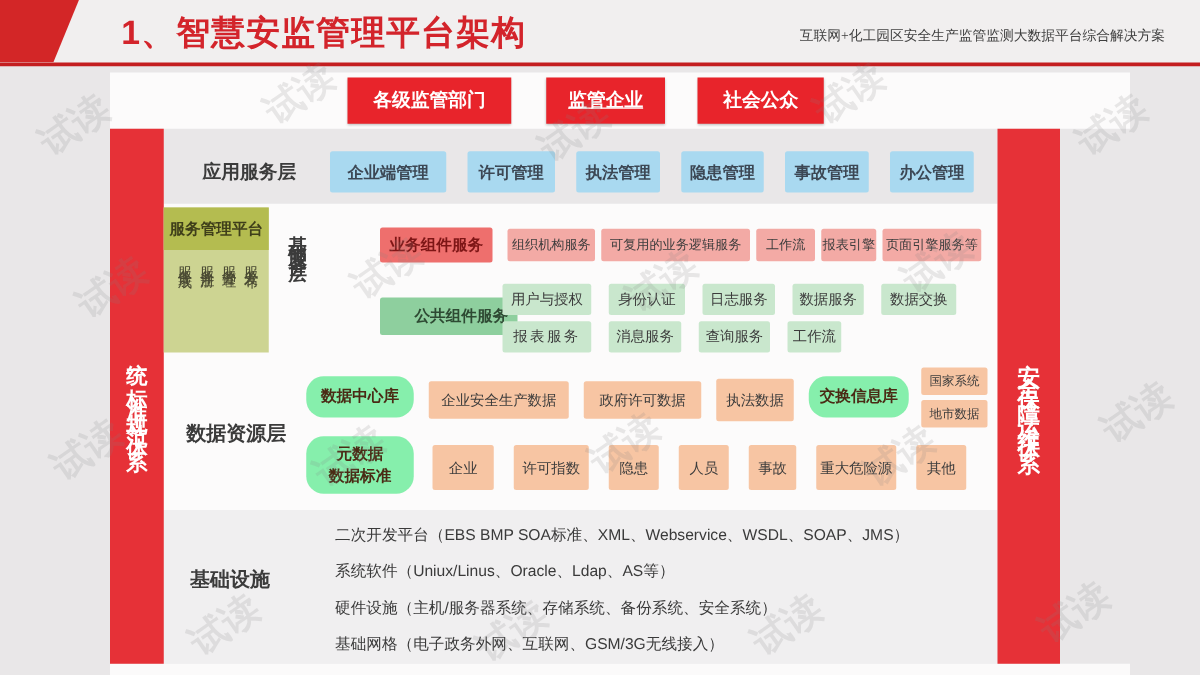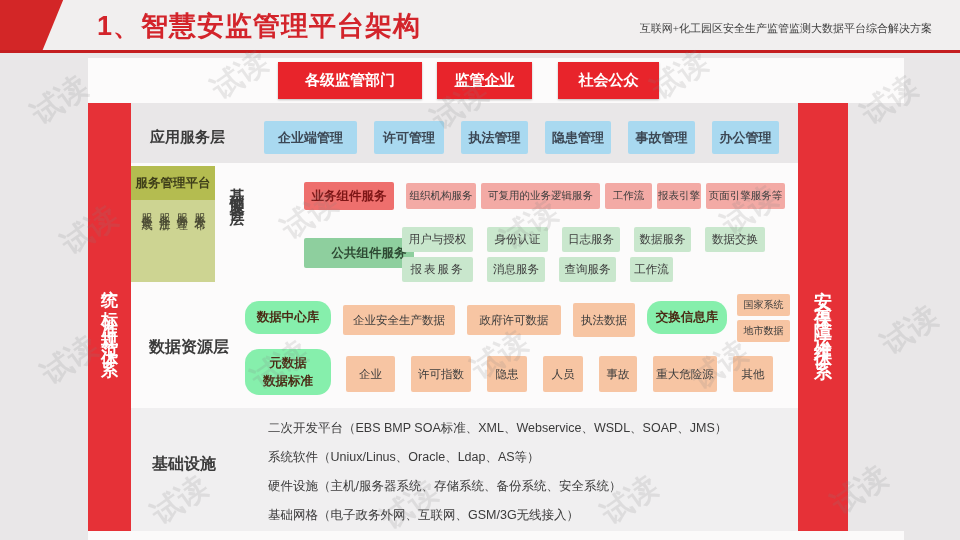--- a/index.html
+++ b/index.html
@@ -67,32 +67,32 @@
     <div class="abs title">1、智慧安监管理平台架构</div>
     <div class="abs subtitle">互联网+化工园区安全生产监管监测大数据平台综合解决方案</div>
   </div>
   <div class="abs redline"></div>
 
   <div class="abs white-top"></div>
   <div class="abs white-mid"></div>
   <div class="abs infra-band"></div>
   <div class="abs white-bottom"></div>
 
-  <div class="abs actor" style="left:278px;width:144px;">各级监管部门</div>
+  <div class="abs actor" style="left:278px;width:131px;">各级监管部门</div>
   <div class="abs actor" style="left:437px;width:95px;text-decoration:underline;">监管企业</div>
   <div class="abs actor" style="left:558px;width:101px;">社会公众</div>
 
   <div class="abs vbar vbar-left">
     <span>统一标准规范体系</span>
   </div>
   <div class="abs vbar vbar-right">
     <span>安全保障运维体系</span>
   </div>
 
-  <div class="abs layer-label" style="left:150px;top:128px;text-align:right;">应用服务层</div>
+  <div class="abs layer-label" style="left:162px;top:128px;text-align:right;">应用服务层</div>
   <div class="abs row" style="left:264px;top:121px;gap:17px;">
     <div class="bx blue" style="width:93px;height:33px;">企业端管理</div>
     <div class="bx blue" style="width:70px;height:33px;">许可管理</div>
     <div class="bx blue" style="width:67px;height:33px;">执法管理</div>
     <div class="bx blue" style="width:66px;height:33px;">隐患管理</div>
     <div class="bx blue" style="width:67px;height:33px;">事故管理</div>
     <div class="bx blue" style="width:67px;height:33px;">办公管理</div>
   </div>
 
   <div class="abs plat">

